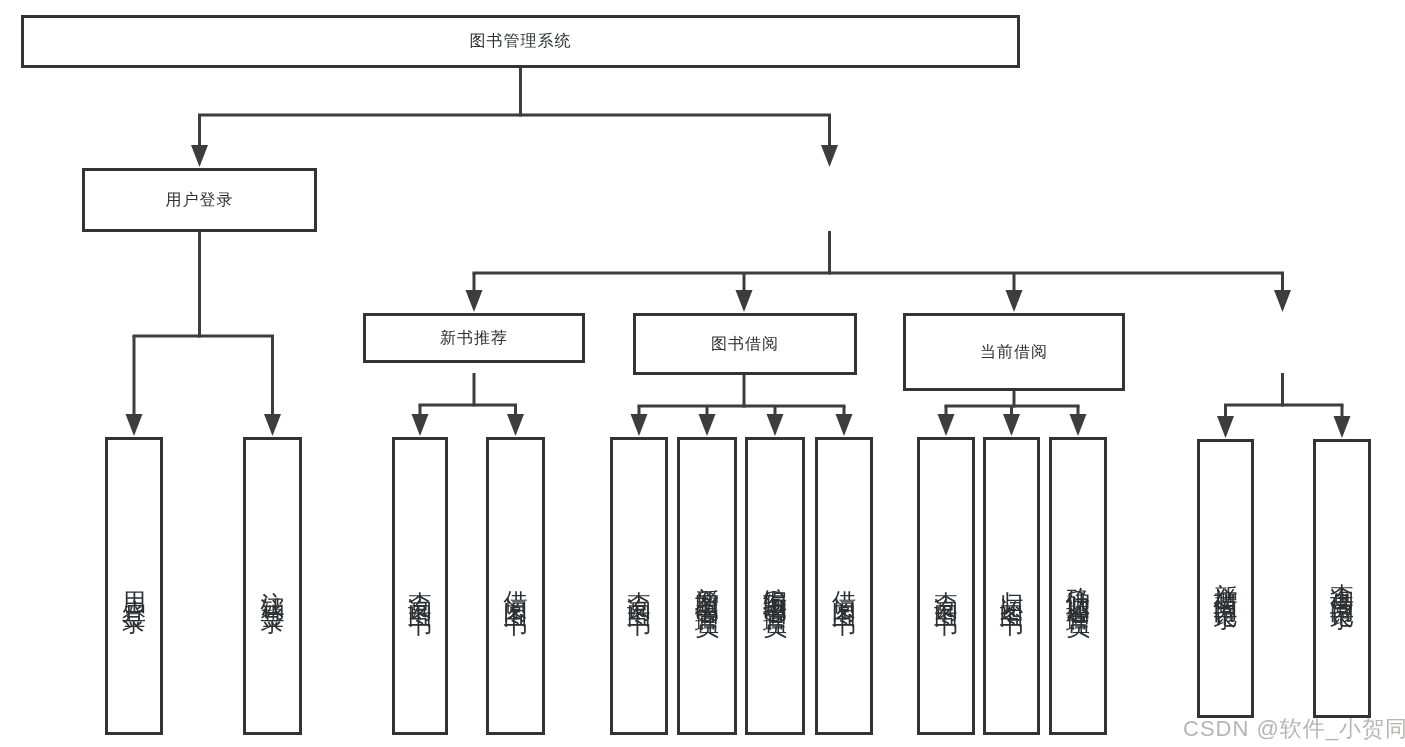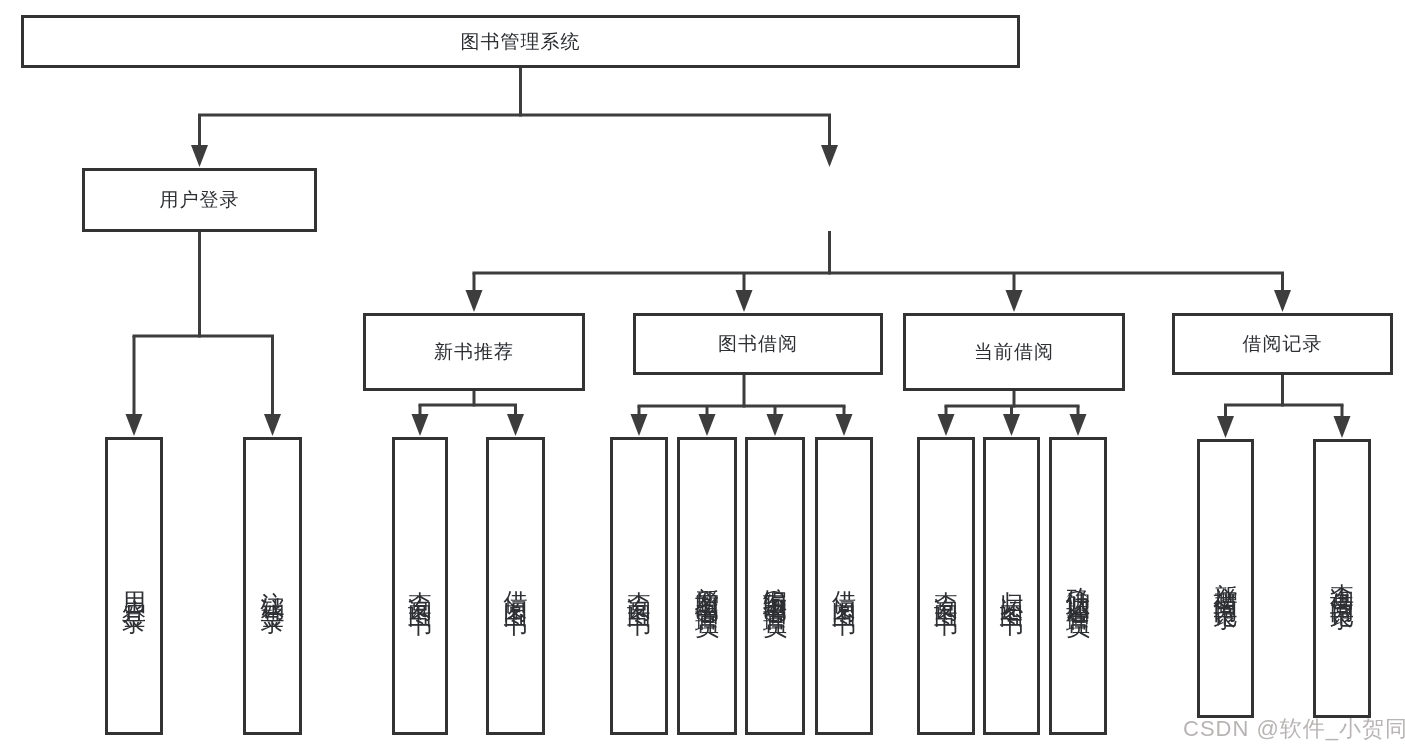--- a/index.html
+++ b/index.html
@@ -2,21 +2,21 @@
 <html><head>
 <meta charset="utf-8">
 <style>
   html,body{margin:0;padding:0;background:#ffffff;}
   body{font-family:"Liberation Sans","DejaVu Sans",sans-serif;}
   .stage{position:relative;width:1405px;height:747px;background:#ffffff;overflow:hidden;}
   .wires{position:absolute;left:0;top:0;pointer-events:none;}
   .wires line{stroke:#3d3d3d;stroke-width:3;}
   .node{position:absolute;box-sizing:border-box;border:3px solid #333333;background:#ffffff;
         display:flex;align-items:center;justify-content:center;color:#2d2f33;}
-  .hlbl{font-size:19px;letter-spacing:1px;white-space:nowrap;}
+  .hlbl{font-size:16px;letter-spacing:1px;white-space:nowrap;}
   .vlbl{writing-mode:vertical-rl;text-orientation:mixed;font-size:24px;letter-spacing:7px;
         line-height:1;white-space:nowrap;}
   .watermark{position:absolute;left:1183px;top:714px;font-size:22px;color:#b5b0b0;
              letter-spacing:1px;white-space:nowrap;z-index:5;opacity:.95;}
 </style>
 </head>
 <body>
 
 <div class="stage">
 
@@ -65,31 +65,28 @@
   </svg>
 
   <div class="node" style="left:21px;top:15px;width:999px;height:53px">
     <span class="hlbl">图书管理系统</span>
   </div>
 
   <div class="node" style="left:82px;top:168px;width:235px;height:64px">
     <span class="hlbl">用户登录</span>
   </div>
 
-  <div class="node" style="left:363px;top:313px;width:222px;height:78px">
+  <div class="node" style="left:363px;top:313px;width:222px;height:50px">
     <span class="hlbl">新书推荐</span>
   </div>
-  <div class="node" style="left:633px;top:313px;width:250px;height:62px">
+  <div class="node" style="left:633px;top:313px;width:224px;height:62px">
     <span class="hlbl">图书借阅</span>
   </div>
   <div class="node" style="left:903px;top:313px;width:222px;height:78px">
     <span class="hlbl">当前借阅</span>
-  </div>
-  <div class="node" style="left:1172px;top:313px;width:221px;height:62px">
-    <span class="hlbl">借阅记录</span>
   </div>
 
   <div class="node" style="left:105px;top:437px;width:58px;height:298px">
     <span class="vlbl">用户登录</span>
   </div>
   <div class="node" style="left:243px;top:437px;width:59px;height:298px">
     <span class="vlbl">注销登录</span>
   </div>
 
   <div class="node" style="left:392px;top:437px;width:56px;height:298px">

